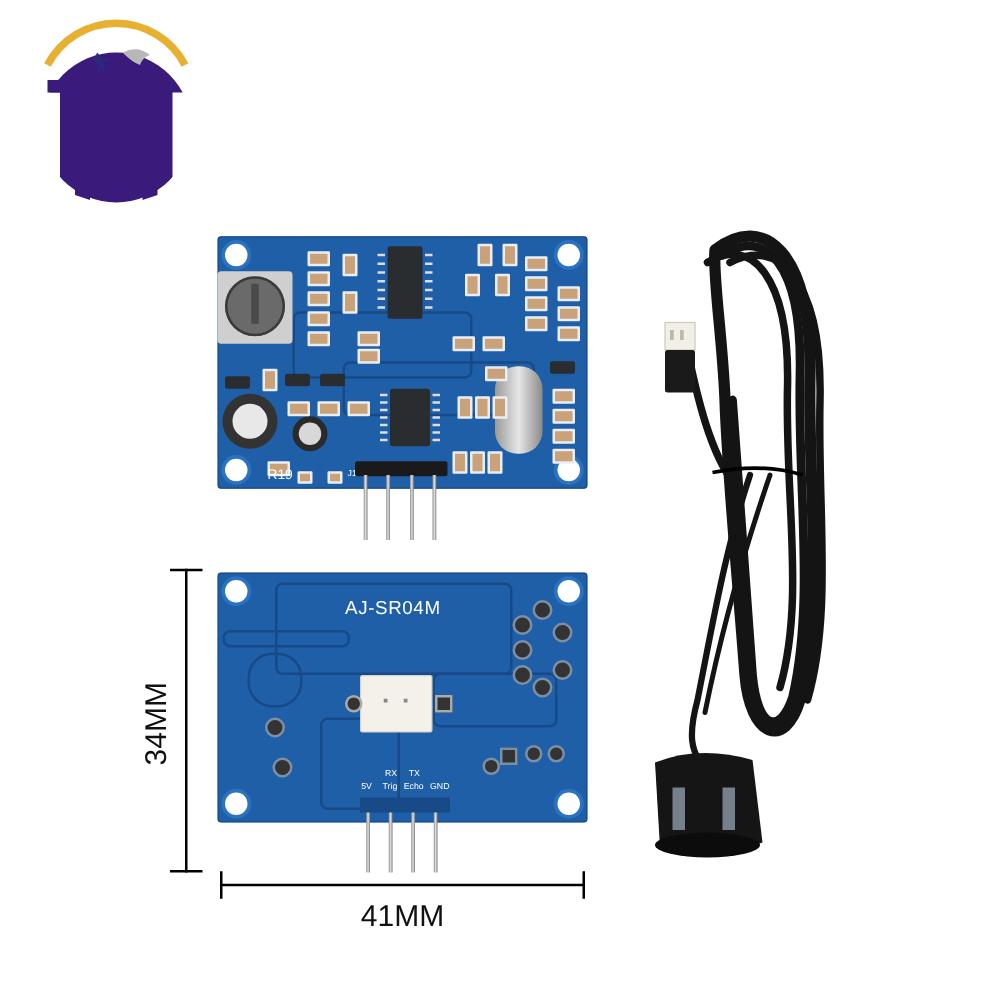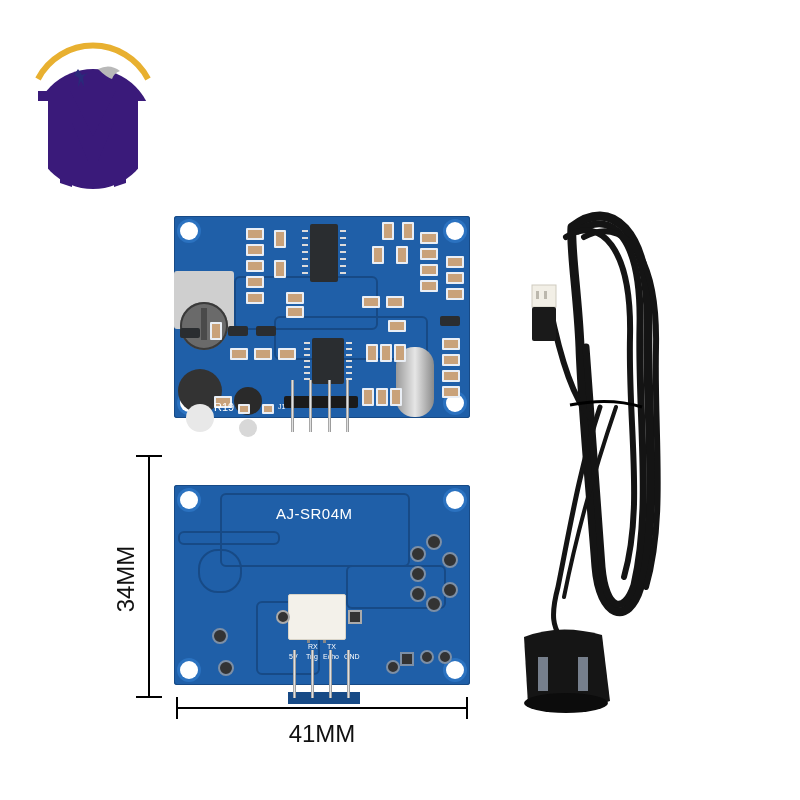--- a/index.html
+++ b/index.html
@@ -1,17 +1,17 @@
 <!DOCTYPE html>
 <html><head>
 <meta charset="utf-8">
 <style>
   html, body { margin:0; padding:0; background:#ffffff; }
   body { width:800px; height:800px; position:relative; overflow:hidden; font-family:"Liberation Sans", sans-serif; }
-  .abs { position:absolute;margin-top:27px; }
+  .abs { position:absolute; }
   .logo { left:18px; top:14px; width:150px; height:150px; }
   .pcb { background:#1f5fa8; border-radius:3px; box-shadow: inset 0 0 0 1px #174a86; }
   .pcb-top { left:174px; top:189px; width:296px; height:202px; }
   .pcb-bot { left:174px; top:458px; width:296px; height:200px; }
   .hole { position:absolute; width:18px; height:18px; border-radius:50%; background:#fff; box-shadow:0 0 0 3px #2b72c0; }
   .pin { position:absolute; width:3px; background:linear-gradient(90deg,#8c8c8c,#e0e0e0,#7a7a7a); }
   .header-block { position:absolute; background:#1a1a1a; border-radius:2px; }
   .smd { position:absolute; width:14px; height:8px; background:#c9a27a; border:2px solid #e9eef5; border-radius:1px; }
   .chip { position:absolute; background:#2a2d30; border-radius:2px; }
   .chip-leg { position:absolute; width:6px; height:2px; background:#dcdcdc; }

